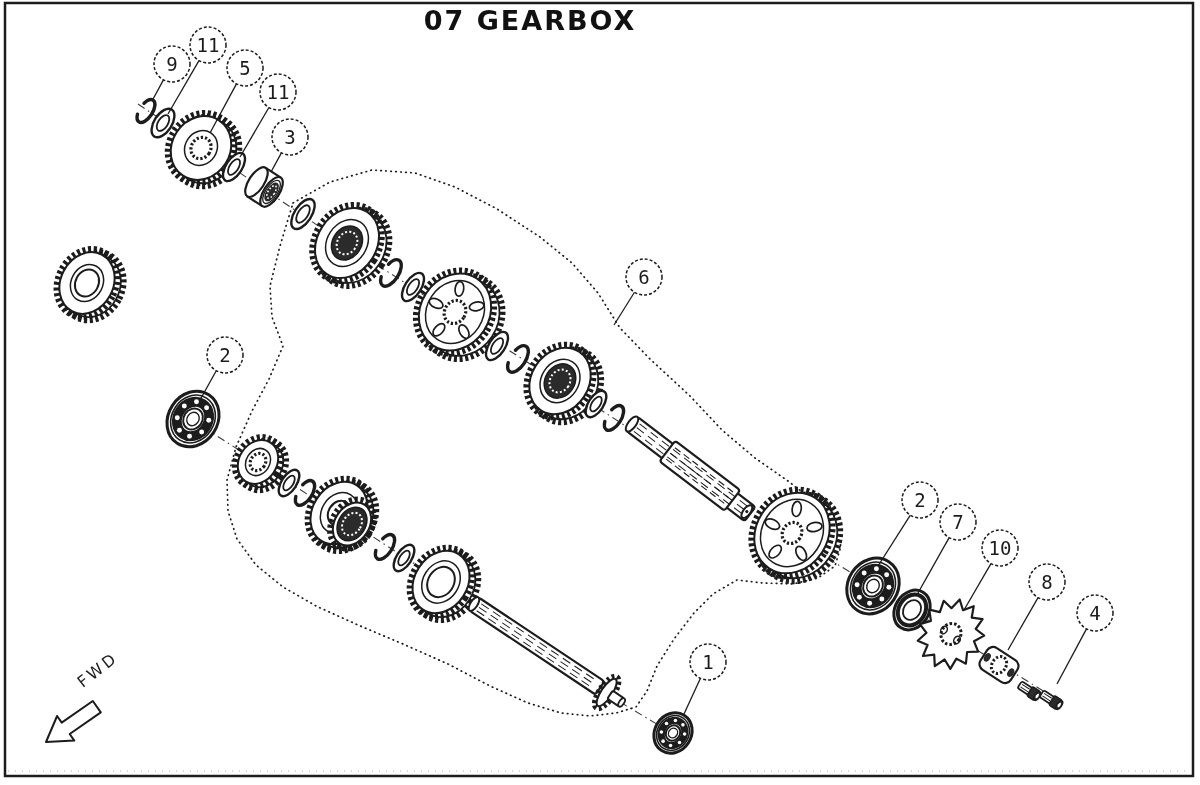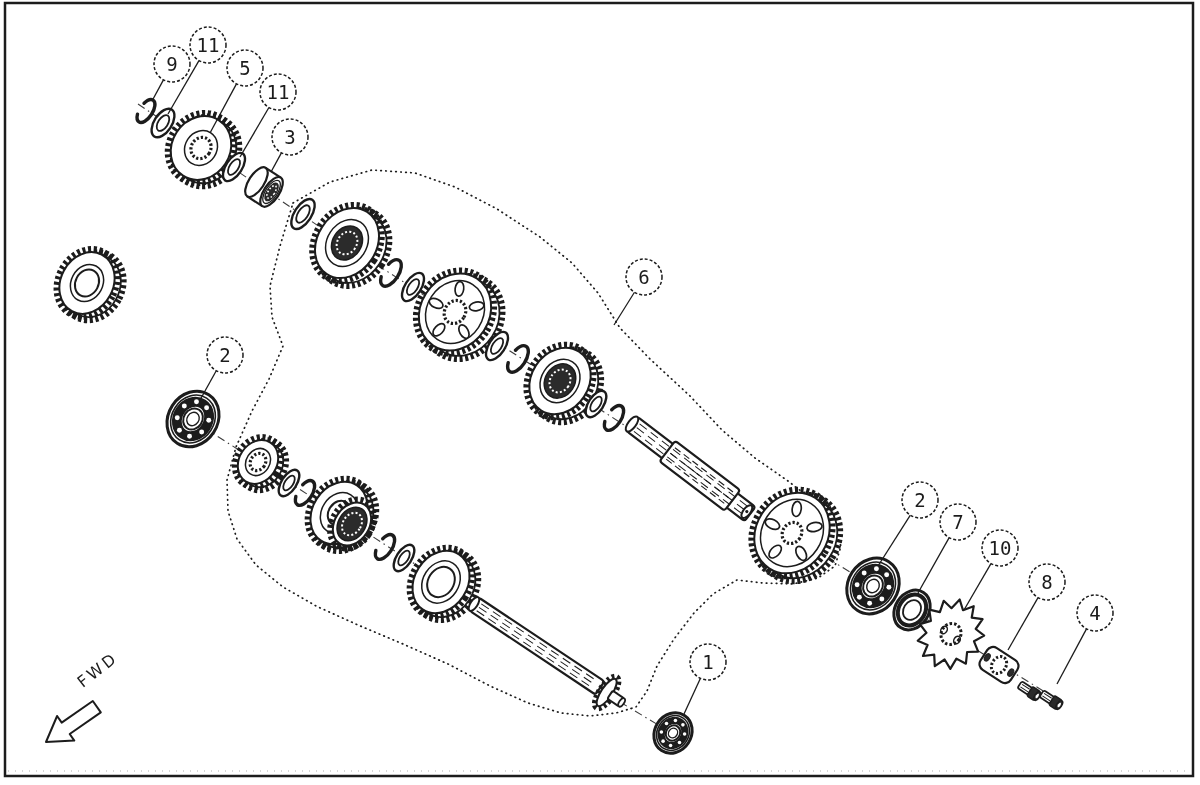--- a/index.html
+++ b/index.html
@@ -11,20 +11,21 @@
   svg{position:absolute;top:0;left:0;}
   text.callout-num{font-family:"DejaVu Sans Mono","Liberation Mono",monospace;
                    font-size:19px;fill:#1c1c1c;}
   text.fwd{font-family:"DejaVu Sans","Liberation Sans",sans-serif;font-size:16px;
            letter-spacing:3px;fill:#1c1c1c;}
 </style>
 </head>
 <body>
 
 <div class="page">
+  <div class="title">07 GEARBOX</div>
   <svg id="diagram" width="1200" height="785" viewBox="0 0 1200 785">
     <g id="render-root">
         <rect x="5" y="3" width="1188" height="773" fill="none" stroke="#1c1c1c" stroke-width="2.5"></rect>
         <line x1="8" y1="771" x2="1190" y2="771" stroke="#c9c9c9" stroke-width="1.5" stroke-dasharray="1 6"></line>
         <path d="M293 203 L330 182 L372 170 L415 173 L455 187 L497 209 L540 237 L572 263 L598 293 L620 328 L650 359 L690 396 L722 430 L755 458 L788 481 L815 502 L832 523 L841 546 L835 566 L818 578 L793 584 L763 583 L737 580 L713 594 L694 613 L674 639 L657 666 L647 691 L636 707 L616 713 L590 716 L561 713 L528 703 L490 686 L448 664 L403 644 L358 625 L316 606 L283 587 L256 565 L237 539 L228 511 L227 480 L236 447 L252 411 L269 379 L283 346 L272 317 L270 286 L280 246 Z" fill="none" stroke="#1c1c1c" stroke-width="1.7" stroke-linecap="round" stroke-linejoin="round" stroke-dasharray="0.6 4.4"></path>
         <line x1="138" y1="104" x2="348" y2="246" stroke="#1c1c1c" stroke-width="1.1" stroke-dasharray="8 4 1.5 4" opacity="0.85"></line>
         <line x1="348" y1="246" x2="638" y2="434" stroke="#1c1c1c" stroke-width="1.1" stroke-dasharray="8 4 1.5 4" opacity="0.85"></line>
         <line x1="798" y1="540" x2="1058" y2="700" stroke="#1c1c1c" stroke-width="1.1" stroke-dasharray="8 4 1.5 4" opacity="0.85"></line>
         <line x1="203" y1="427" x2="256" y2="461" stroke="#1c1c1c" stroke-width="1.1" stroke-dasharray="8 4 1.5 4" opacity="0.85"></line>
         <line x1="256" y1="461" x2="492" y2="614" stroke="#1c1c1c" stroke-width="1.1" stroke-dasharray="8 4 1.5 4" opacity="0.85"></line>

